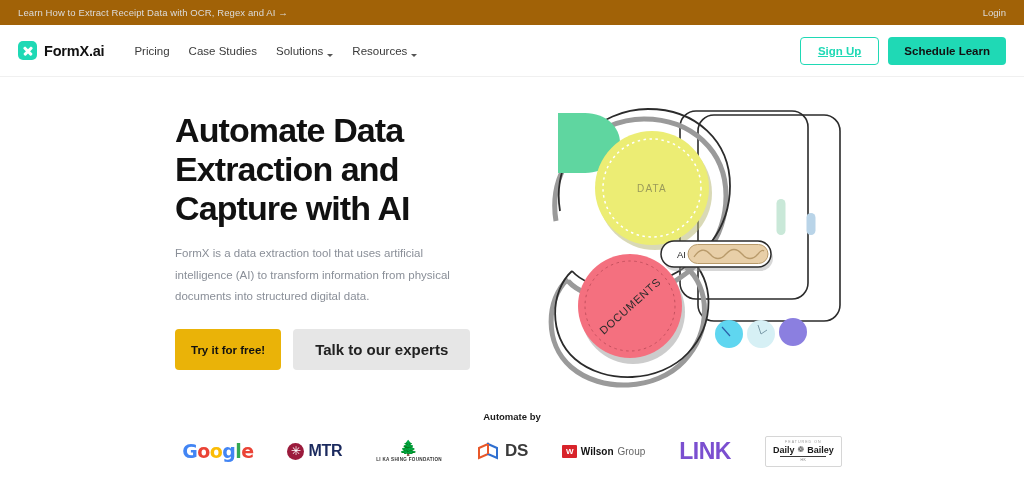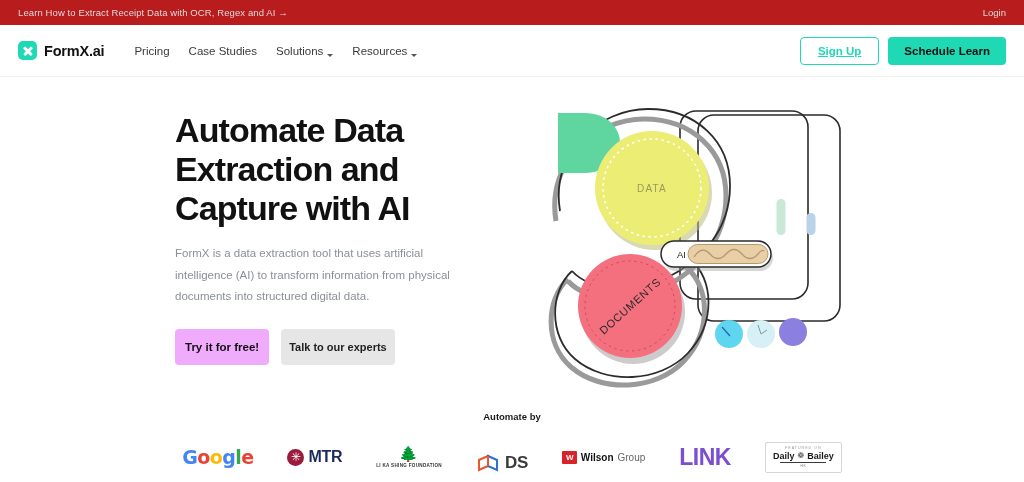--- a/index.html
+++ b/index.html
@@ -4,21 +4,21 @@
 <style>
   * { box-sizing: border-box; margin: 0; padding: 0; }
   html, body {
     width: 1024px; height: 482px;
     font-family: "Liberation Sans", sans-serif;
     background: #ffffff; overflow: hidden;
   }
 
   
   .announce {
-    height: 25px; background: #b91c1c; color: #e8e8e8;
+    height: 25px; background: #a16207; color: #e8e8e8;
     display: flex; align-items: center; justify-content: space-between;
     padding: 0 18px;
   }
   .announce-text { font-size: 9.5px; letter-spacing: .1px; color: #dcdcdc; cursor: pointer; }
   .announce-login { font-size: 9.5px; color: #dcdcdc; cursor: pointer; }
 
   
   .nav {
     height: 52px; background: #fff; display: flex; align-items: center;
     padding: 17px 18px; border-bottom: 1px solid #f0f0f0;
@@ -65,27 +65,27 @@
     font-size: 34px; font-weight: bold; line-height: 1.14;
     color: #111; letter-spacing: -.9px;
   }
   .hero-sub {
     margin-top: 16px; font-size: 11.5px; line-height: 1.85;
     color: #8a8f98; max-width: 300px;
   }
   .hero-ctas { margin-top: 22px; display: flex; gap: 12px; }
   .cta-primary {
     font-size: 11.5px; font-weight: bold; color: #111;
-    background: #f0abfc; border: none; border-radius: 4px;
-    padding: 12px 10px; cursor: pointer;
+    background: #eab308; border: none; border-radius: 4px;
+    padding: 12px 16px; cursor: pointer;
   }
   .cta-secondary {
-    font-size: 11px; font-weight: bold; color: #222;
+    font-size: 15px; font-weight: bold; color: #222;
     background: #e6e6e6; border: none; border-radius: 4px;
-    padding: 12px 8px; cursor: pointer;
+    padding: 12px 22px; cursor: pointer;
   }
 
   
   .hero-right { flex: 1; position: relative; }
   .illus { position: absolute; left: 10px; top: -8px; }
 
   
   .trusted { text-align: center; margin-top: 4px; }
   .trusted-label { font-size: 9.5px; font-weight: bold; color: #1a1a1a; }
   .logos {
@@ -105,21 +105,21 @@
   .mtr-badge::before {
     content: "✳"; position: absolute; left: 50%; top: 50%;
     transform: translate(-50%,-50%); color: #fff; font-size: 12px; line-height: 1;
   }
   .mtr-text { font-size: 16px; font-weight: bold; color: #1b2a5e; letter-spacing: -.3px; }
 
   .lks { display: flex; flex-direction: column; align-items: center; gap: 2px; }
   .lks-tree { font-size: 15px; color: #2e9b4f; line-height: 1; }
   .lks-text { font-size: 4.6px; font-weight: bold; color: #333; letter-spacing: .3px; white-space: nowrap; }
 
-  .ds { display: flex; align-items: center; gap: 5px; margin-top: 12px; }
+  .ds { display: flex; align-items: center; gap: 5px; }
   .ds-text { font-size: 17px; font-weight: bold; color: #3a3a3a; letter-spacing: -.4px; }
 
   .wilson { display: flex; align-items: center; gap: 4px; }
   .wilson-sq {
     width: 15px; height: 13px; background: #d8232a; border-radius: 1px;
     display: flex; align-items: center; justify-content: center;
     color: #fff; font-size: 8px; font-weight: bold; letter-spacing: -1px;
   }
   .wilson-b { font-size: 10px; font-weight: bold; color: #111; }
   .wilson-g { font-size: 10px; color: #666; }

